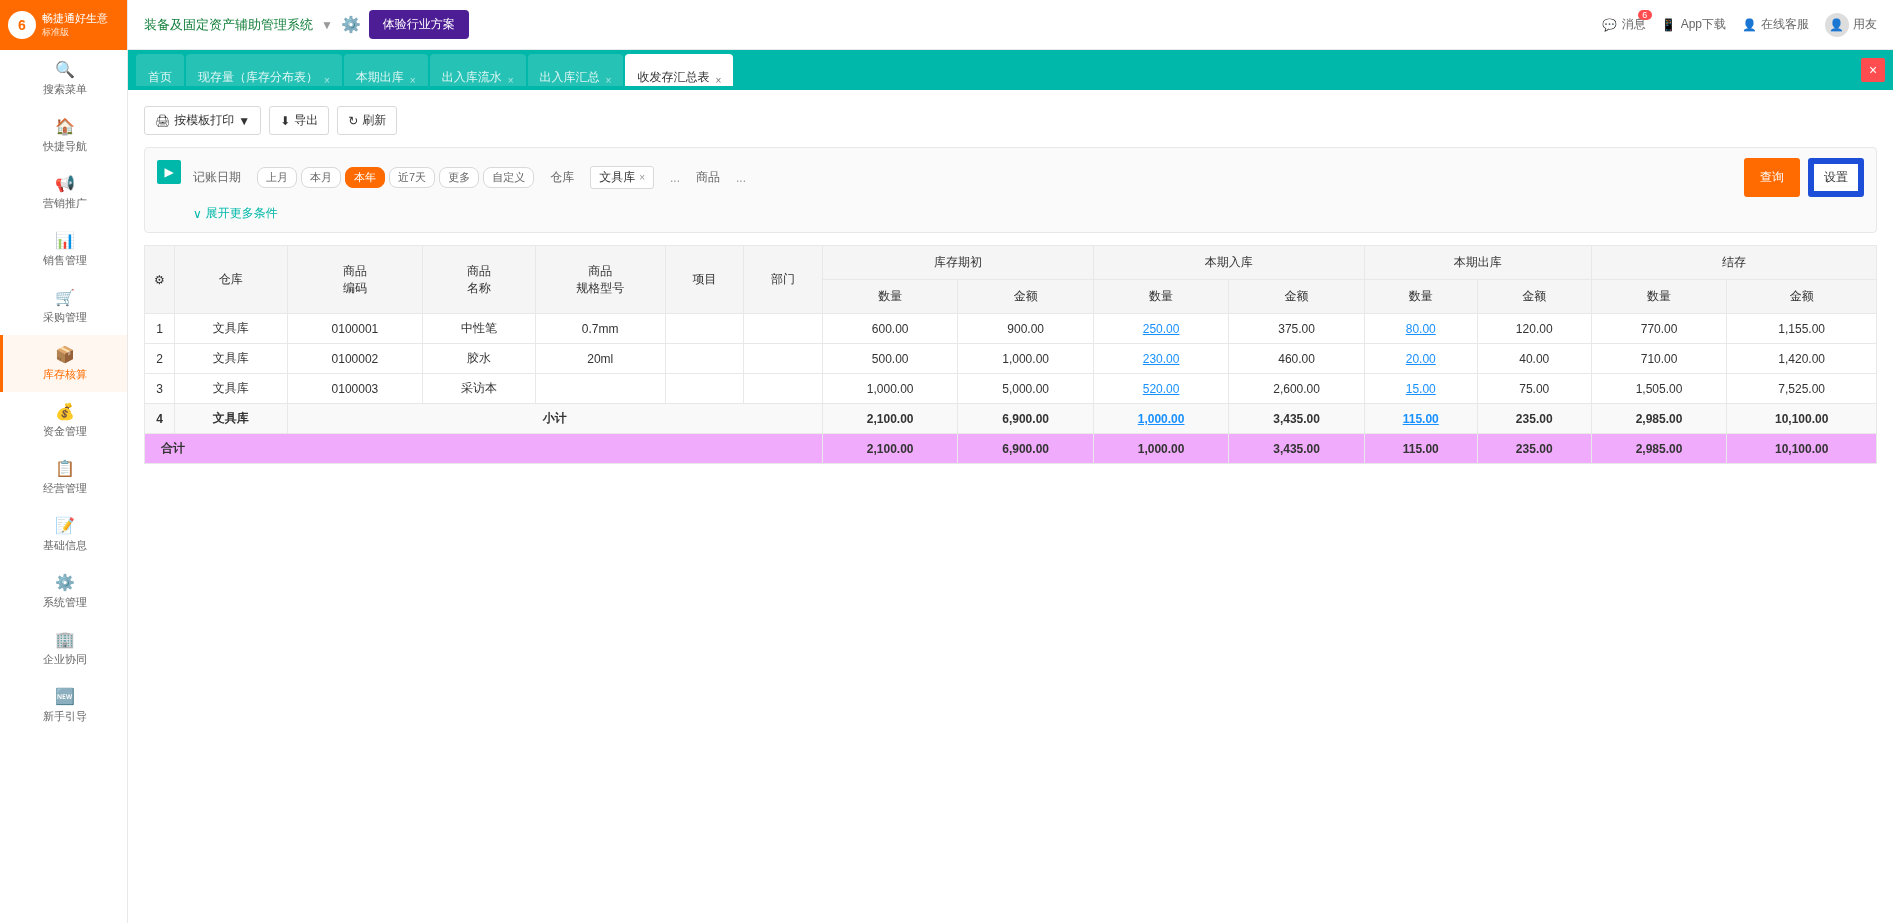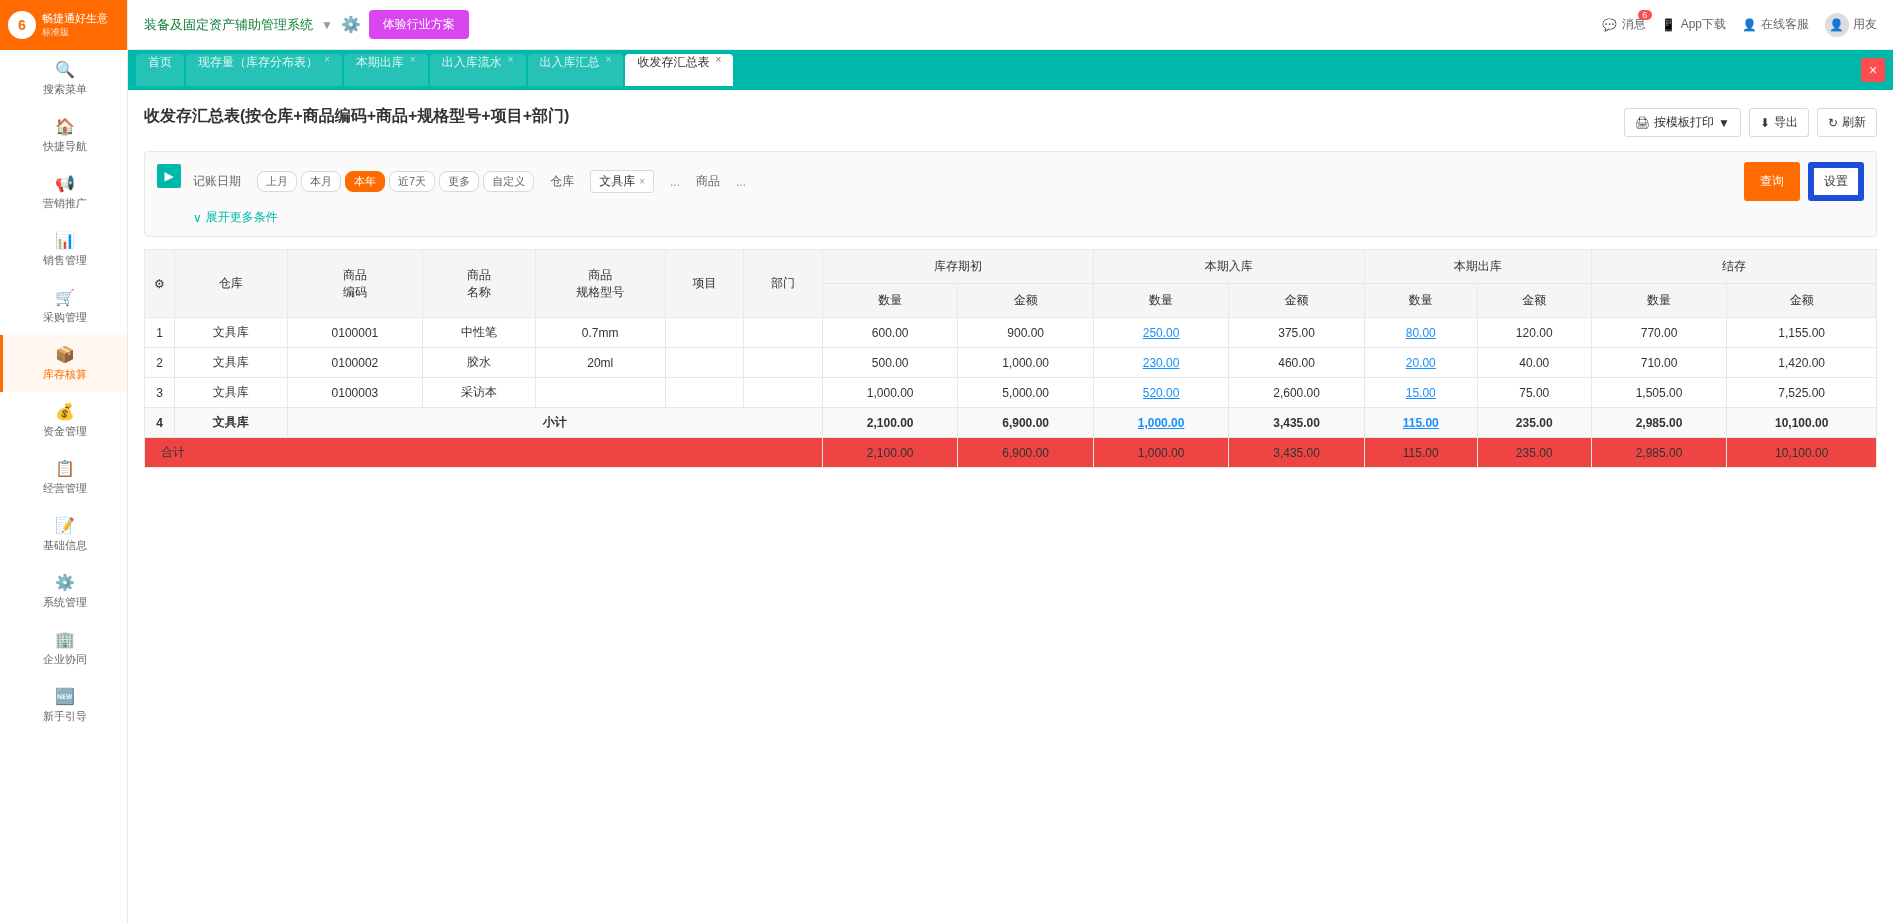--- a/index.html
+++ b/index.html
@@ -17,28 +17,28 @@
     .sidebar-item.active { background: #fff7f0; color: #ff6b00; border-left-color: #ff6b00; }
     .sidebar-item .icon { font-size: 16px; }
 
     
     .main { flex: 1; display: flex; flex-direction: column; overflow: hidden; }
 
     
     .top-header { height: 50px; background: #fff; display: flex; align-items: center; justify-content: space-between; padding: 0 16px; border-bottom: 1px solid #e8e8e8; flex-shrink: 0; }
     .top-header-left { display: flex; align-items: center; gap: 8px; }
     .top-header-right { display: flex; align-items: center; gap: 16px; font-size: 12px; color: #666; }
-    .top-btn { background: #d946ef; color: #fff; border: none; padding: 6px 14px; border-radius: 4px; cursor: pointer; font-size: 12px; }
+    .top-btn { background: #4c1d95; color: #fff; border: none; padding: 6px 14px; border-radius: 4px; cursor: pointer; font-size: 12px; }
     .notification-icon { position: relative; cursor: pointer; }
     .badge { position: absolute; top: -6px; right: -6px; background: #ff4d4f; color: #fff; border-radius: 8px; font-size: 9px; padding: 0 4px; min-width: 14px; text-align: center; }
     .header-icon-item { display: flex; align-items: center; gap: 4px; cursor: pointer; color: #666; }
 
     
     .tab-bar { background: #00b8a9; display: flex; align-items: center; height: 40px; flex-shrink: 0; padding: 0 8px; gap: 2px; }
-    .tab { display: flex; align-items: flex-start; gap: 6px; padding: 0 12px; height: 32px; border-radius: 4px 4px 0 0; cursor: pointer; font-size: 12px; color: rgba(255,255,255,0.85); background: rgba(255,255,255,0.15); white-space: nowrap; }
+    .tab { display: flex; align-items: flex-end; gap: 6px; padding: 0 12px; height: 32px; border-radius: 4px 4px 0 0; cursor: pointer; font-size: 12px; color: rgba(255,255,255,0.85); background: rgba(255,255,255,0.15); white-space: nowrap; }
     .tab.active { background: #fff; color: #333; }
     .tab-close { font-size: 10px; color: inherit; cursor: pointer; opacity: 0.7; }
 
     
     .page-title { font-size: 16px; font-weight: bold; color: #333; margin-bottom: 12px; }
 
     
     .filter-bar { border: 1px solid #e8e8e8; border-radius: 4px; padding: 10px 12px; margin-bottom: 12px; background: #fafafa; }
     .filter-row { display: flex; align-items: center; gap: 16px; flex-wrap: wrap; }
     .filter-label { color: #666; font-size: 12px; white-space: nowrap; }
@@ -189,21 +189,20 @@
         <span>收发存汇总表</span>
         <span class="tab-close">×</span>
       </div>
       <button class="close-btn" style="margin-left:auto;">×</button>
   </div>
 
   <div class="content-wrapper">
     <div class="page-content">
 
       <div style="display:flex;justify-content:space-between;align-items:center;margin-bottom:12px;">
-        <h2 class="page-title">收发存汇总表(按仓库+商品编码+商品+规格型号+项目+部门)</h2>
         <div class="right-actions">
           <button class="print-btn">
             <span>🖨</span>
             <span>按模板打印</span>
             <span>▼</span>
           </button>
           <button class="print-btn">
             <span>⬇</span>
             <span>导出</span>
           </button>
@@ -343,21 +342,21 @@
   <td>6,900.00</td>
   <td style="color:#1890ff;text-decoration:underline;cursor:pointer;">1,000.00</td>
   <td>3,435.00</td>
   <td style="color:#1890ff;text-decoration:underline;cursor:pointer;">115.00</td>
   <td>235.00</td>
   <td>2,985.00</td>
   <td>10,100.00</td>
 </tr>
           </tbody>
         <tfoot>
-          <tr style="background:#ef4444;font-weight:normal;">
+          <tr style="background:#f0abfc;font-weight:bold;">
             <td colspan="7" style="text-align:left;padding-left:16px;">合计</td>
             <td>2,100.00</td>
             <td>6,900.00</td>
             <td>1,000.00</td>
             <td>3,435.00</td>
             <td>115.00</td>
             <td>235.00</td>
             <td>2,985.00</td>
             <td>10,100.00</td>
           </tr>

